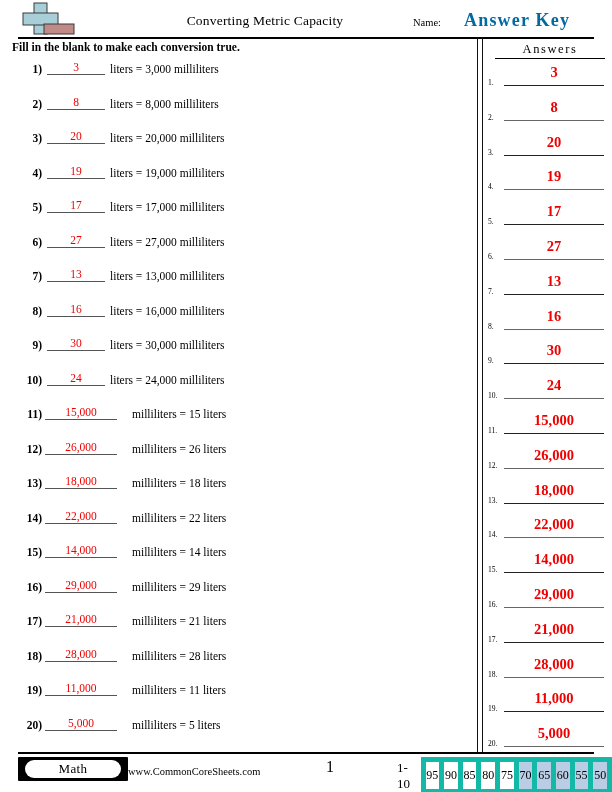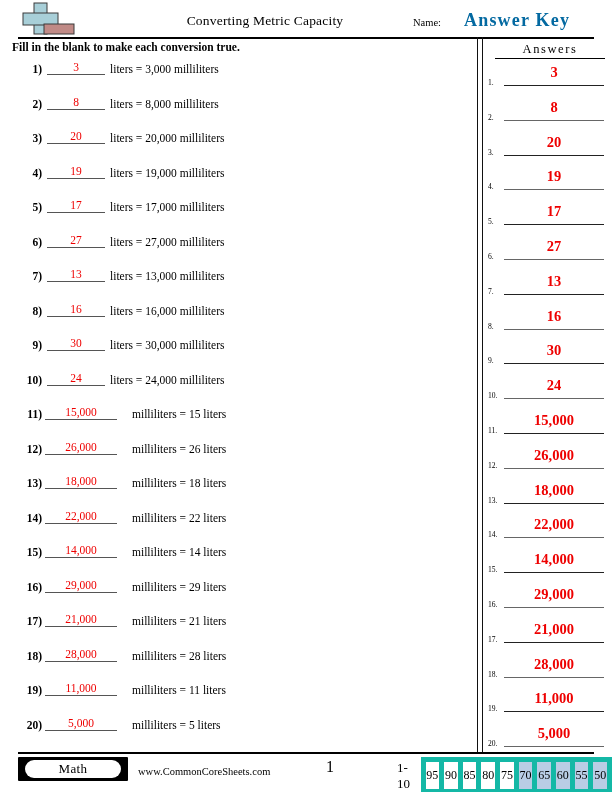--- a/index.html
+++ b/index.html
@@ -182,21 +182,21 @@
     background: #fff;
     border-radius: 9px;
     text-align: center;
     line-height: 18px;
     font-size: 13px;
     font-weight: normal;
     letter-spacing: .4px;
   }
   #site {
     position: absolute;
-    left: 138px; top: 766px;
+    left: 128px; top: 766px;
     font-size: 10.5px;
   }
   #page-num {
     position: absolute;
     left: 300px; top: 758px;
     width: 60px;
     text-align: center;
     font-size: 16px;
   }
 

